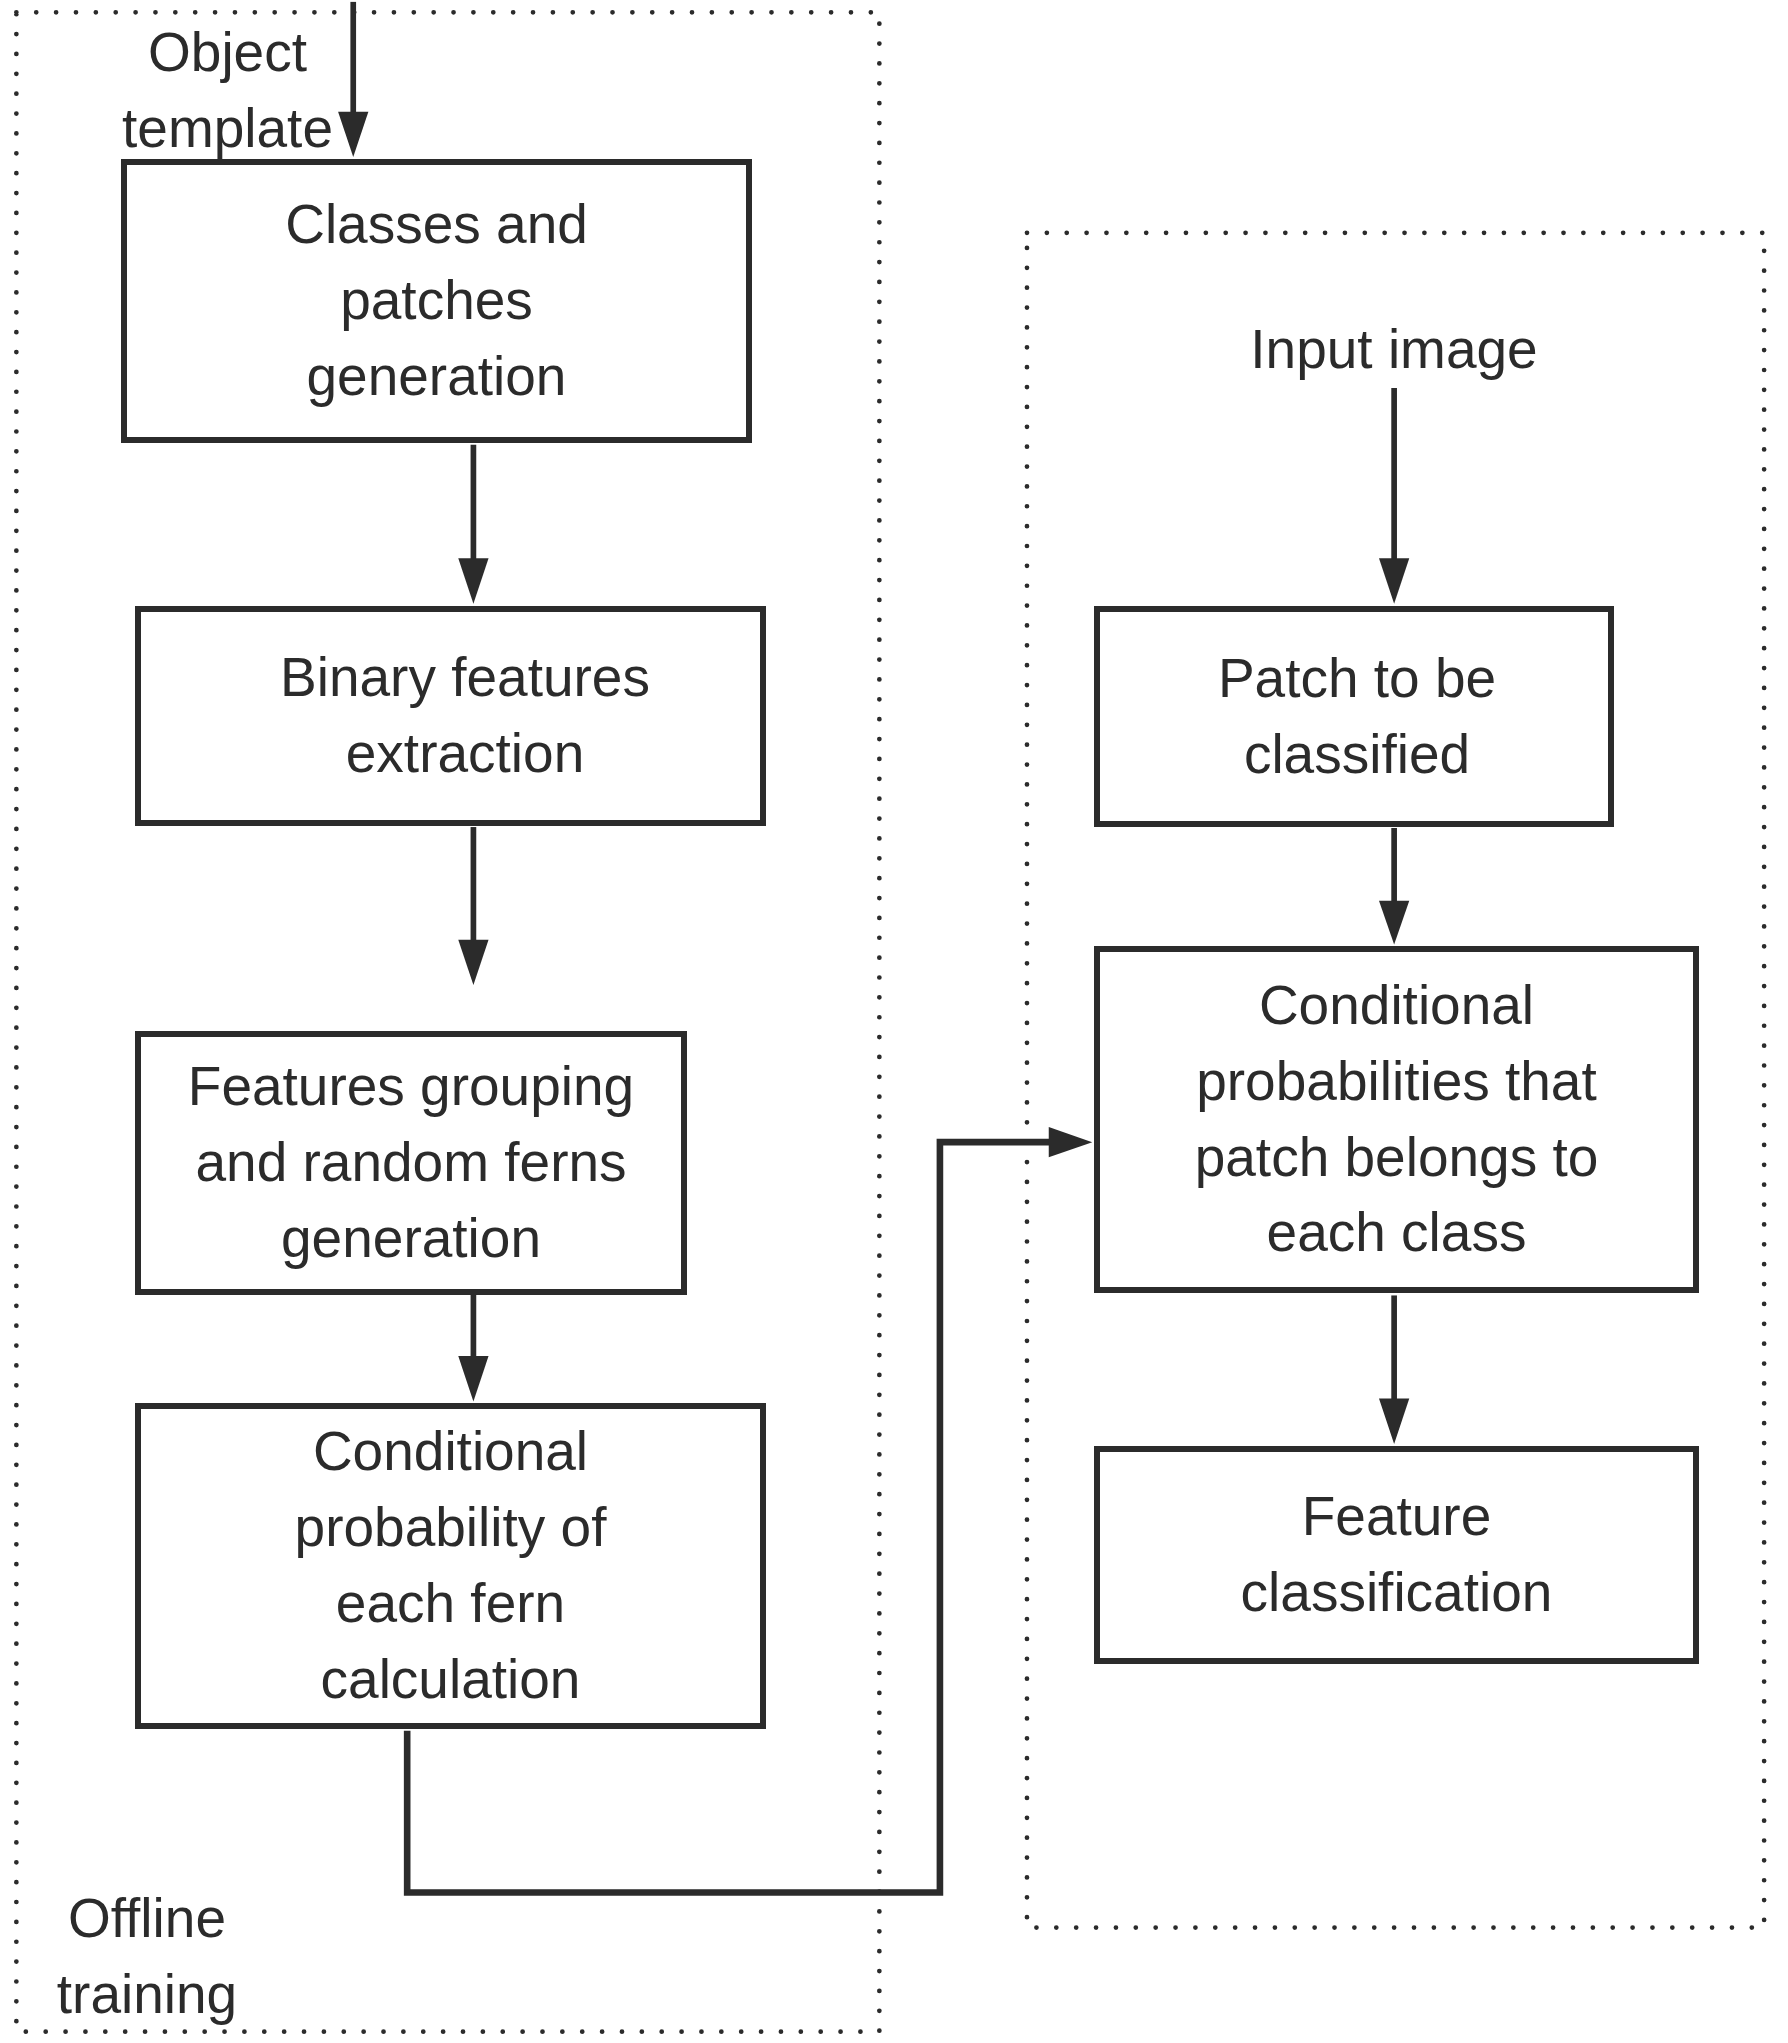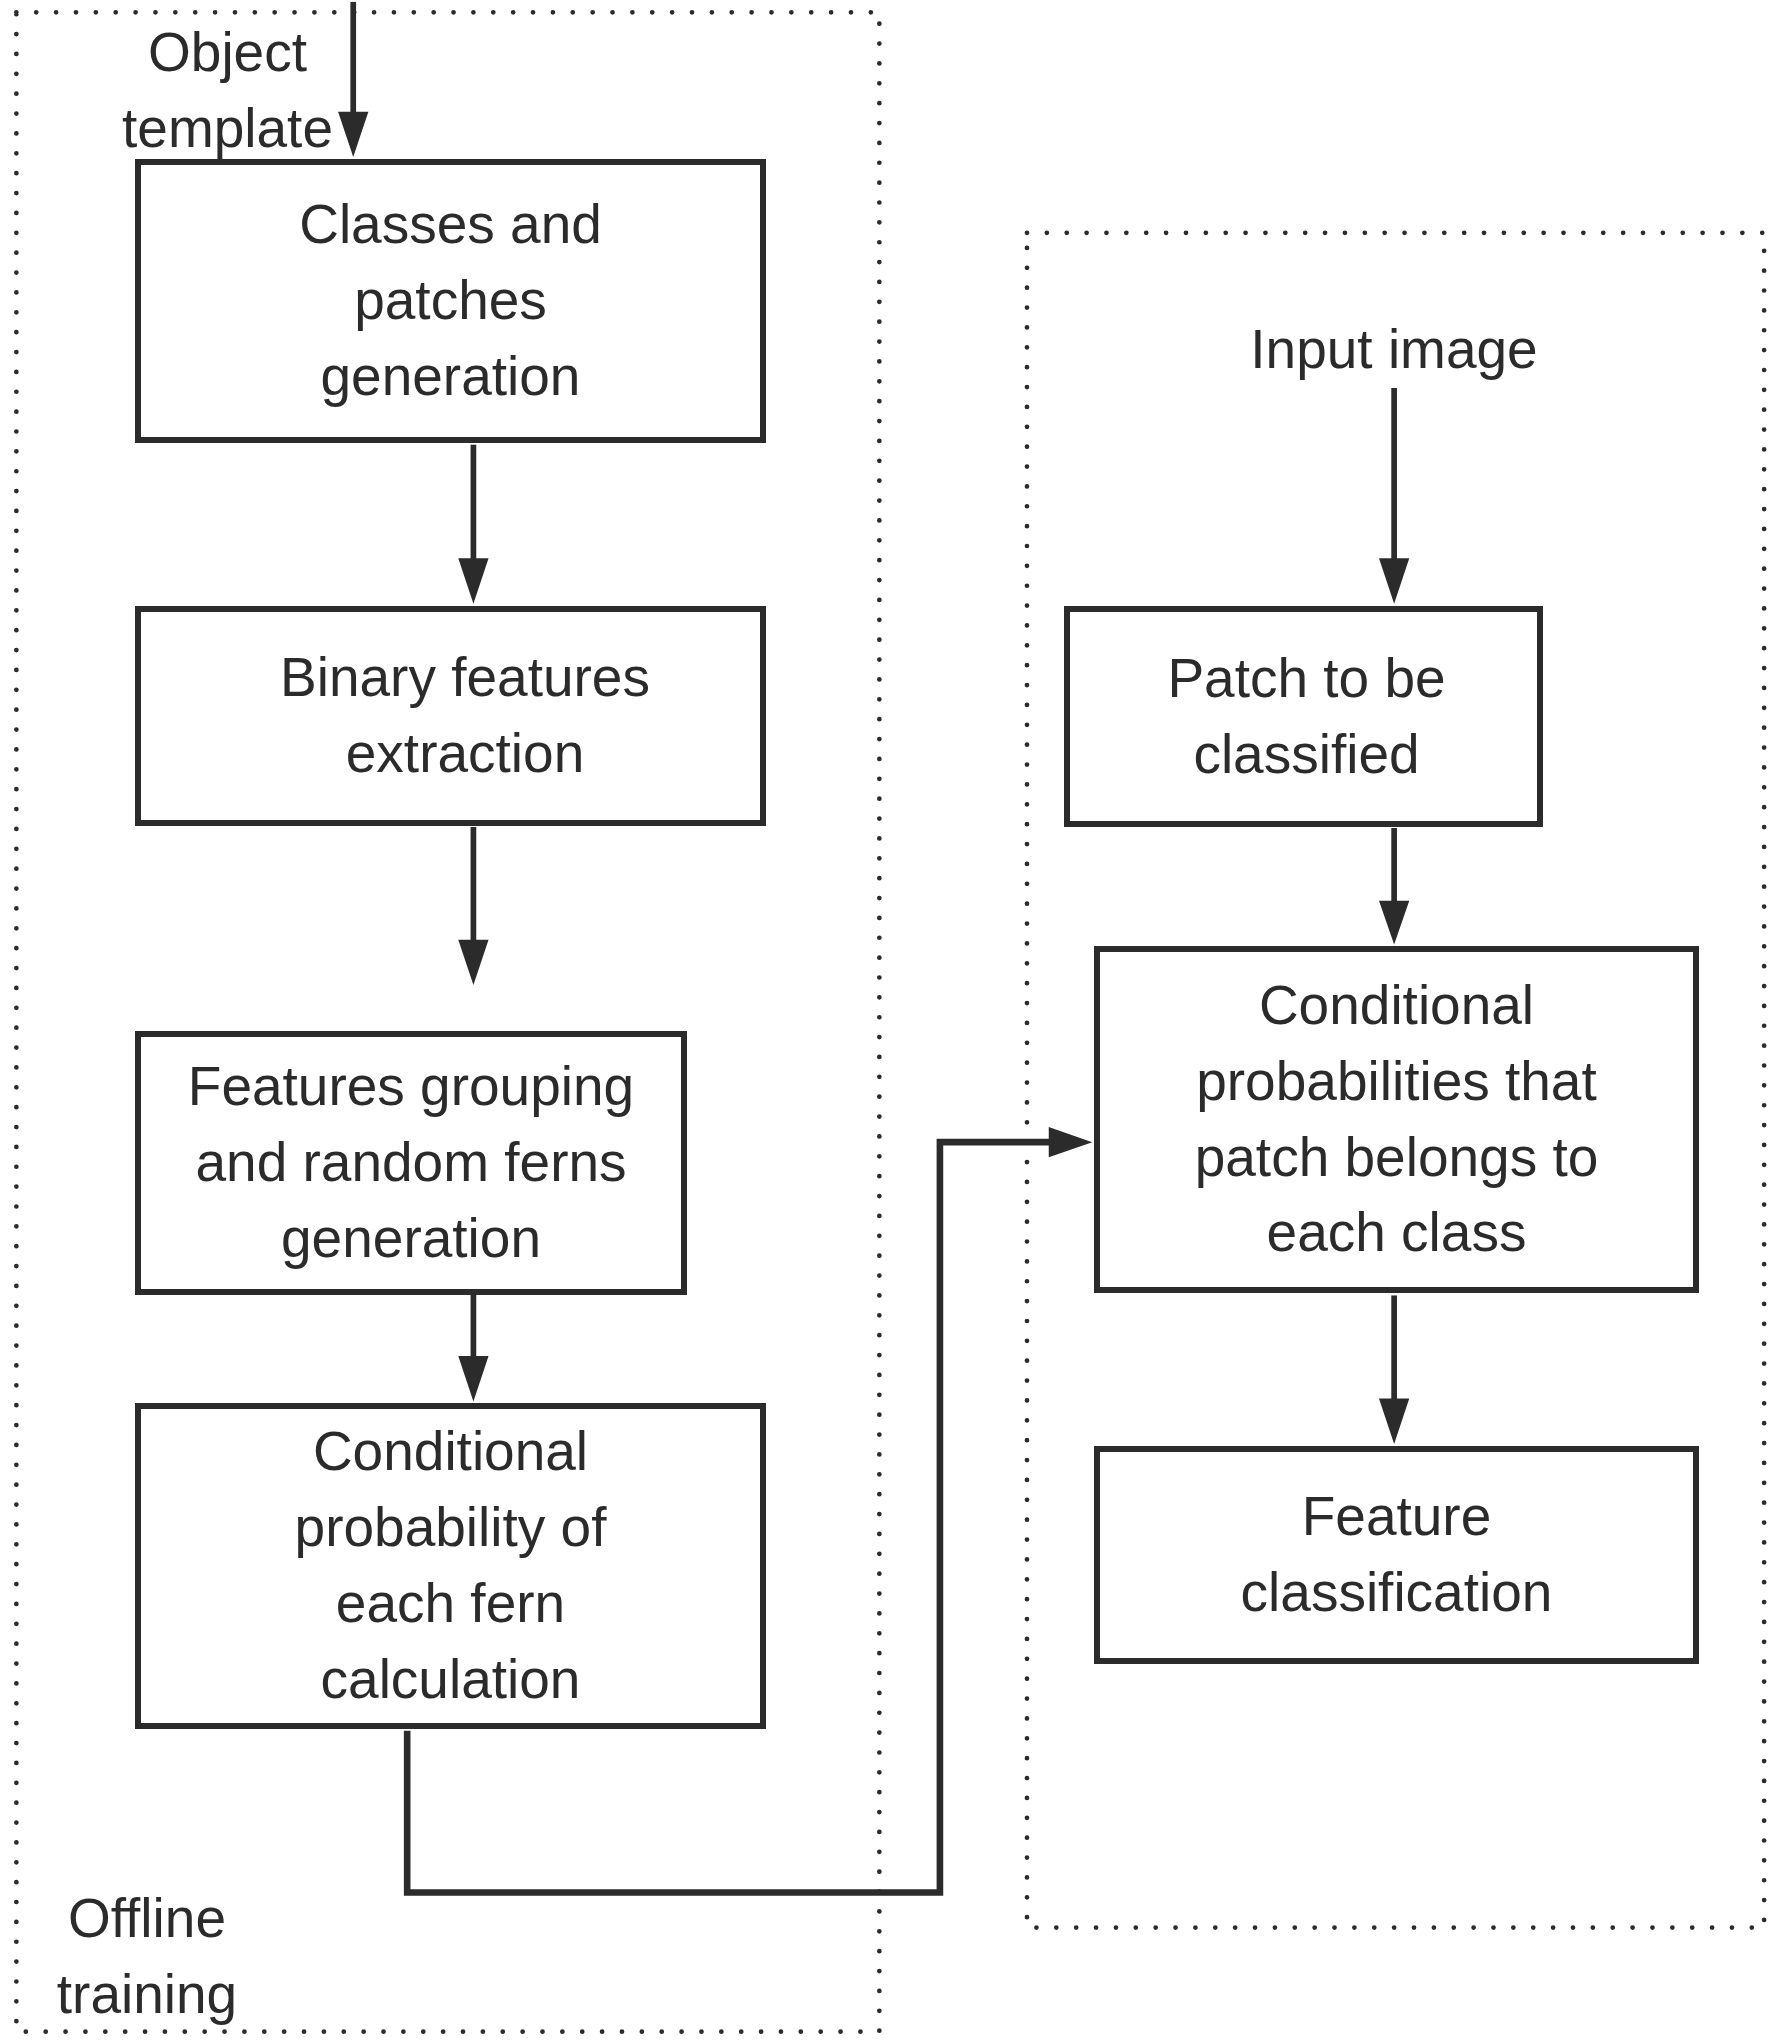--- a/index.html
+++ b/index.html
@@ -32,26 +32,26 @@
     white-space: pre-line;
   }
   .flabel {
     position: absolute;
     text-align: center;
     font-size: 55px;
     line-height: 1.38;
     white-space: pre-line;
   }
   
-  .b1 { left: 135px; top: 159px;  width: 631px; height: 284px; }
+  .b1 { left: 121px; top: 159px;  width: 631px; height: 284px; }
   .b2 { left: 135px; top: 606px;  width: 631px; height: 220px; padding-left: 29px; }
   .b3 { left: 135px; top: 1031px; width: 552px; height: 264px; justify-content: center; }
   .b4 { left: 135px; top: 1403px; width: 631px; height: 326px; }
   
-  .r1 { left: 1064px; top: 606px;  width: 479px; height: 221px; padding-left: 6px; }
+  .r1 { left: 1094px; top: 606px;  width: 520px; height: 221px; padding-left: 6px; }
   .r2 { left: 1094px; top: 946px; width: 605px; height: 347px; }
   .r3 { left: 1094px; top: 1446px; width: 605px; height: 218px; text-align: center; }
   
   .object-template { left: 76px;   top: 15px;   width: 303px; }
   .input-image     { left: 1110px; top: 312px;  width: 568px; }
   .offline-training{ left: 24px;   top: 1881px; width: 246px; }
   .online-matching { left: 1415px; top: 1743px; width: 312px; }
 </style>
 </head>
 <body>

